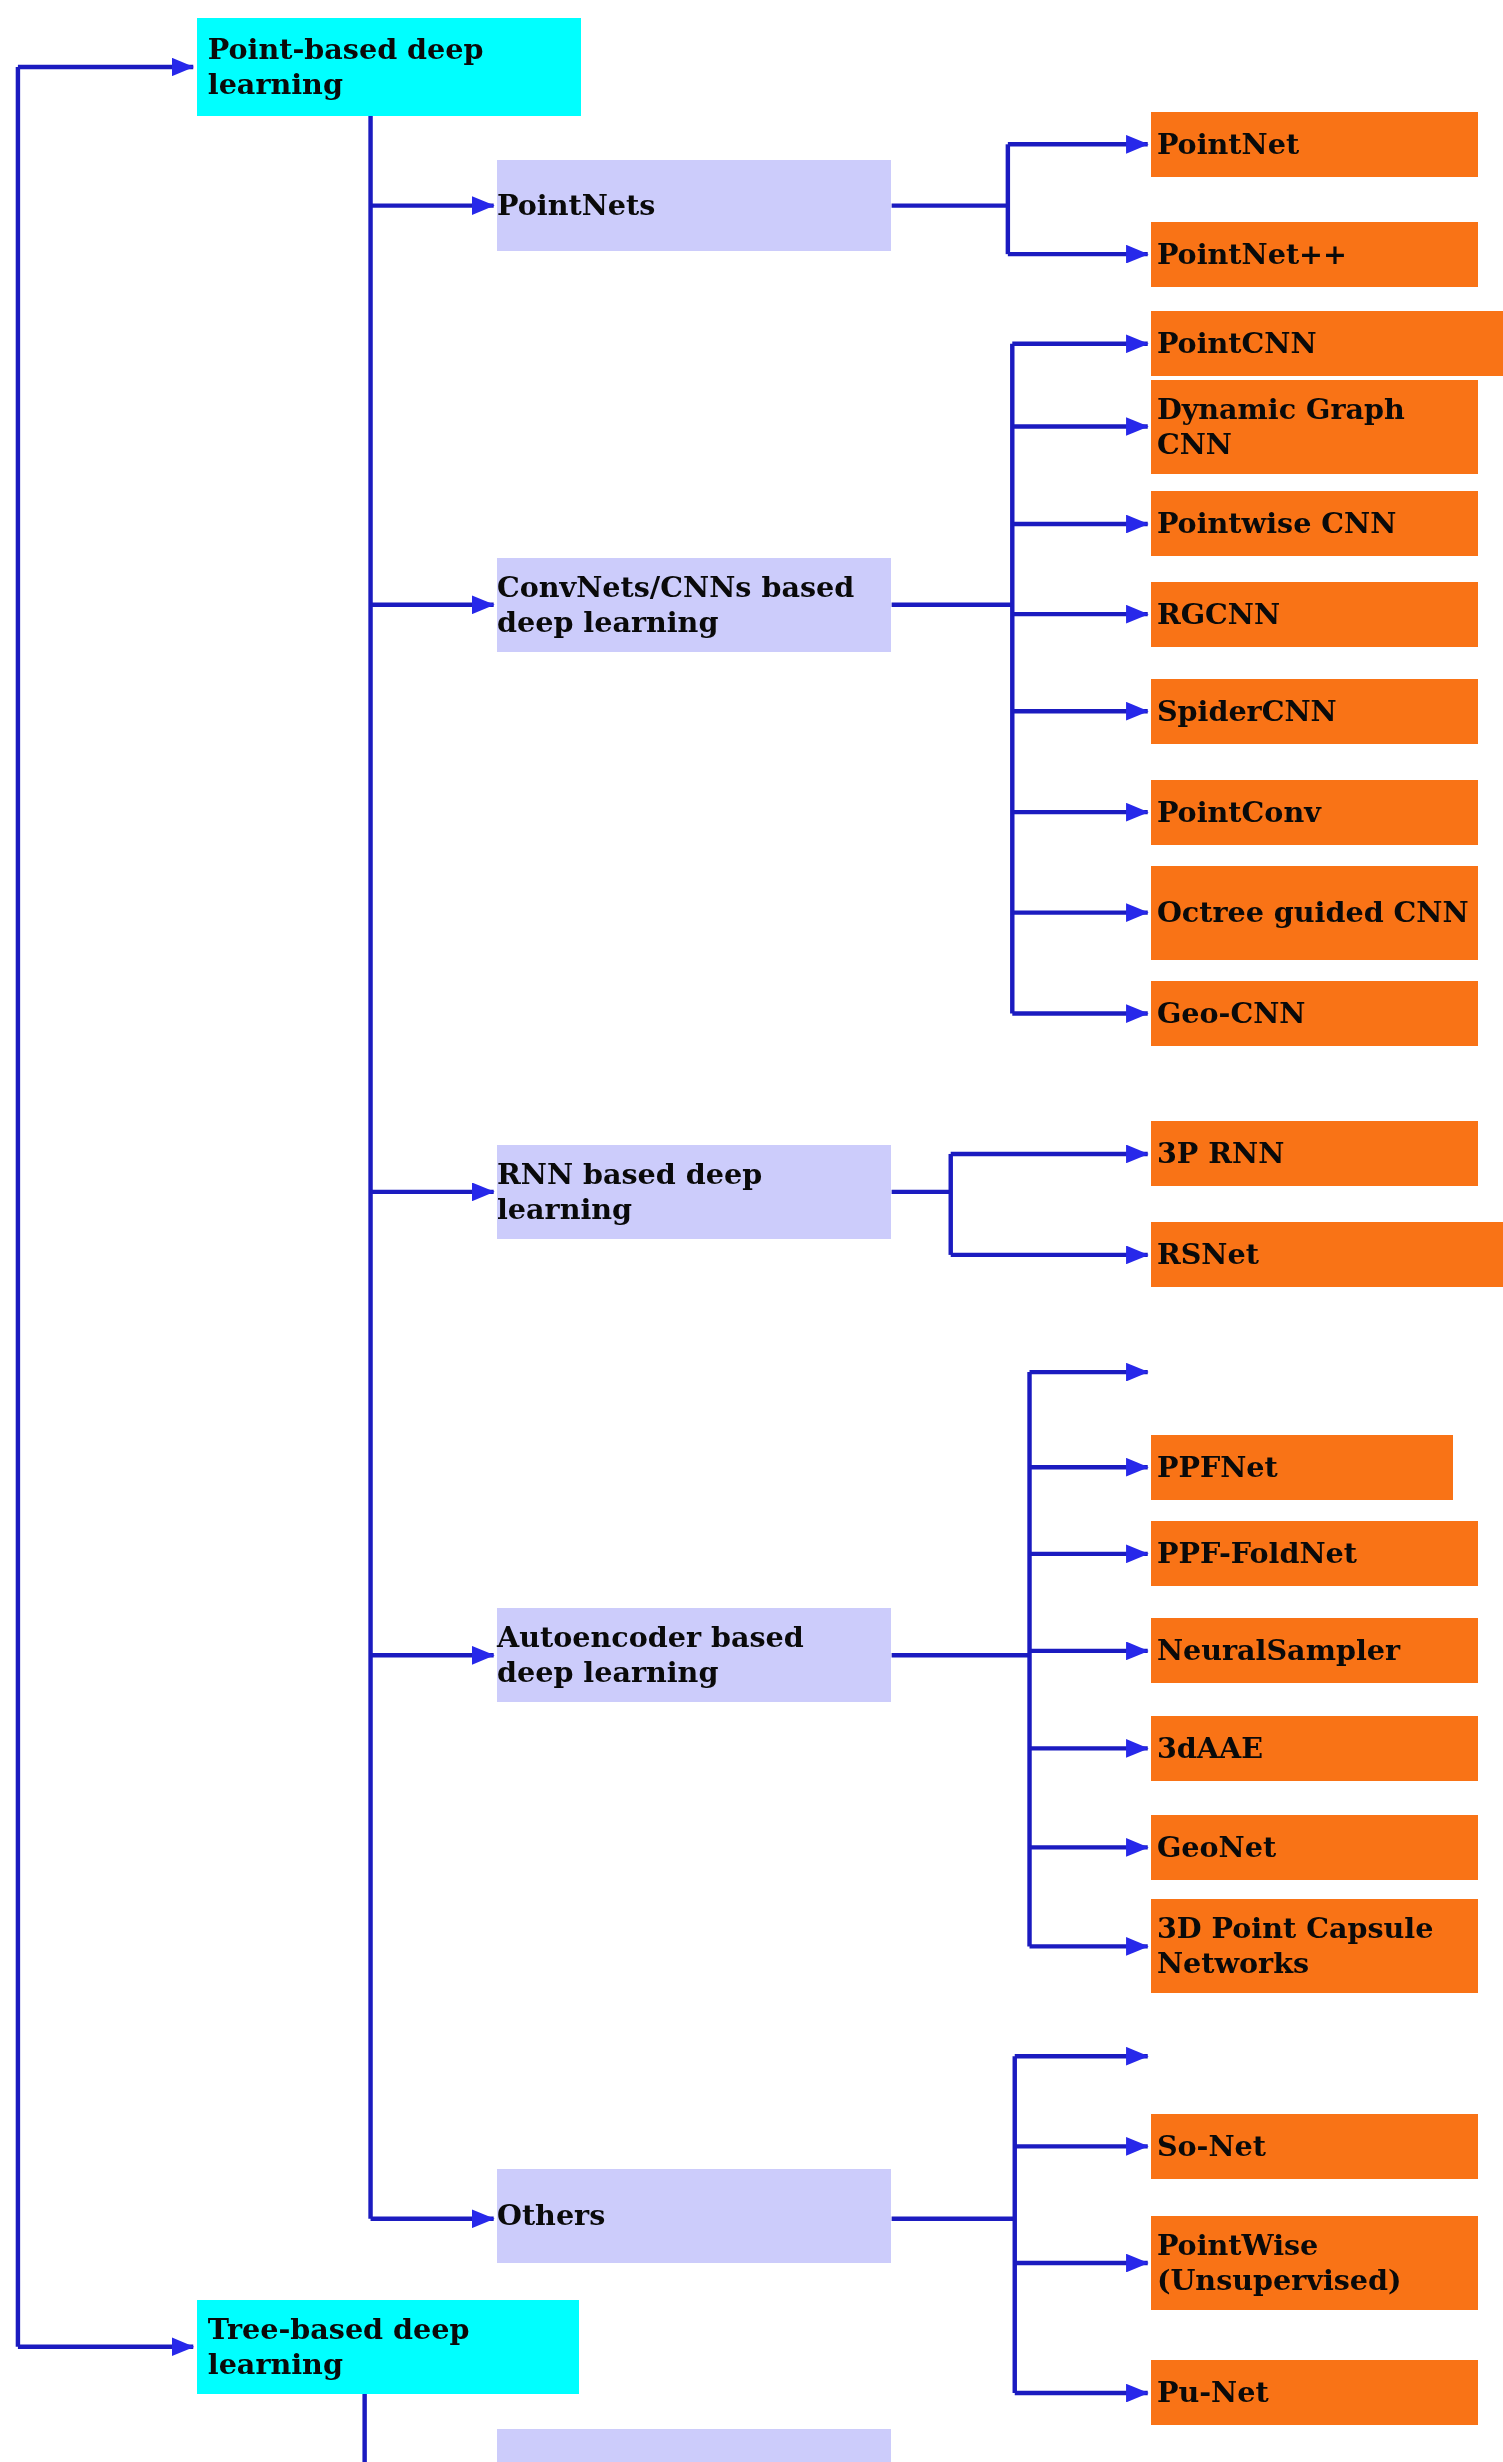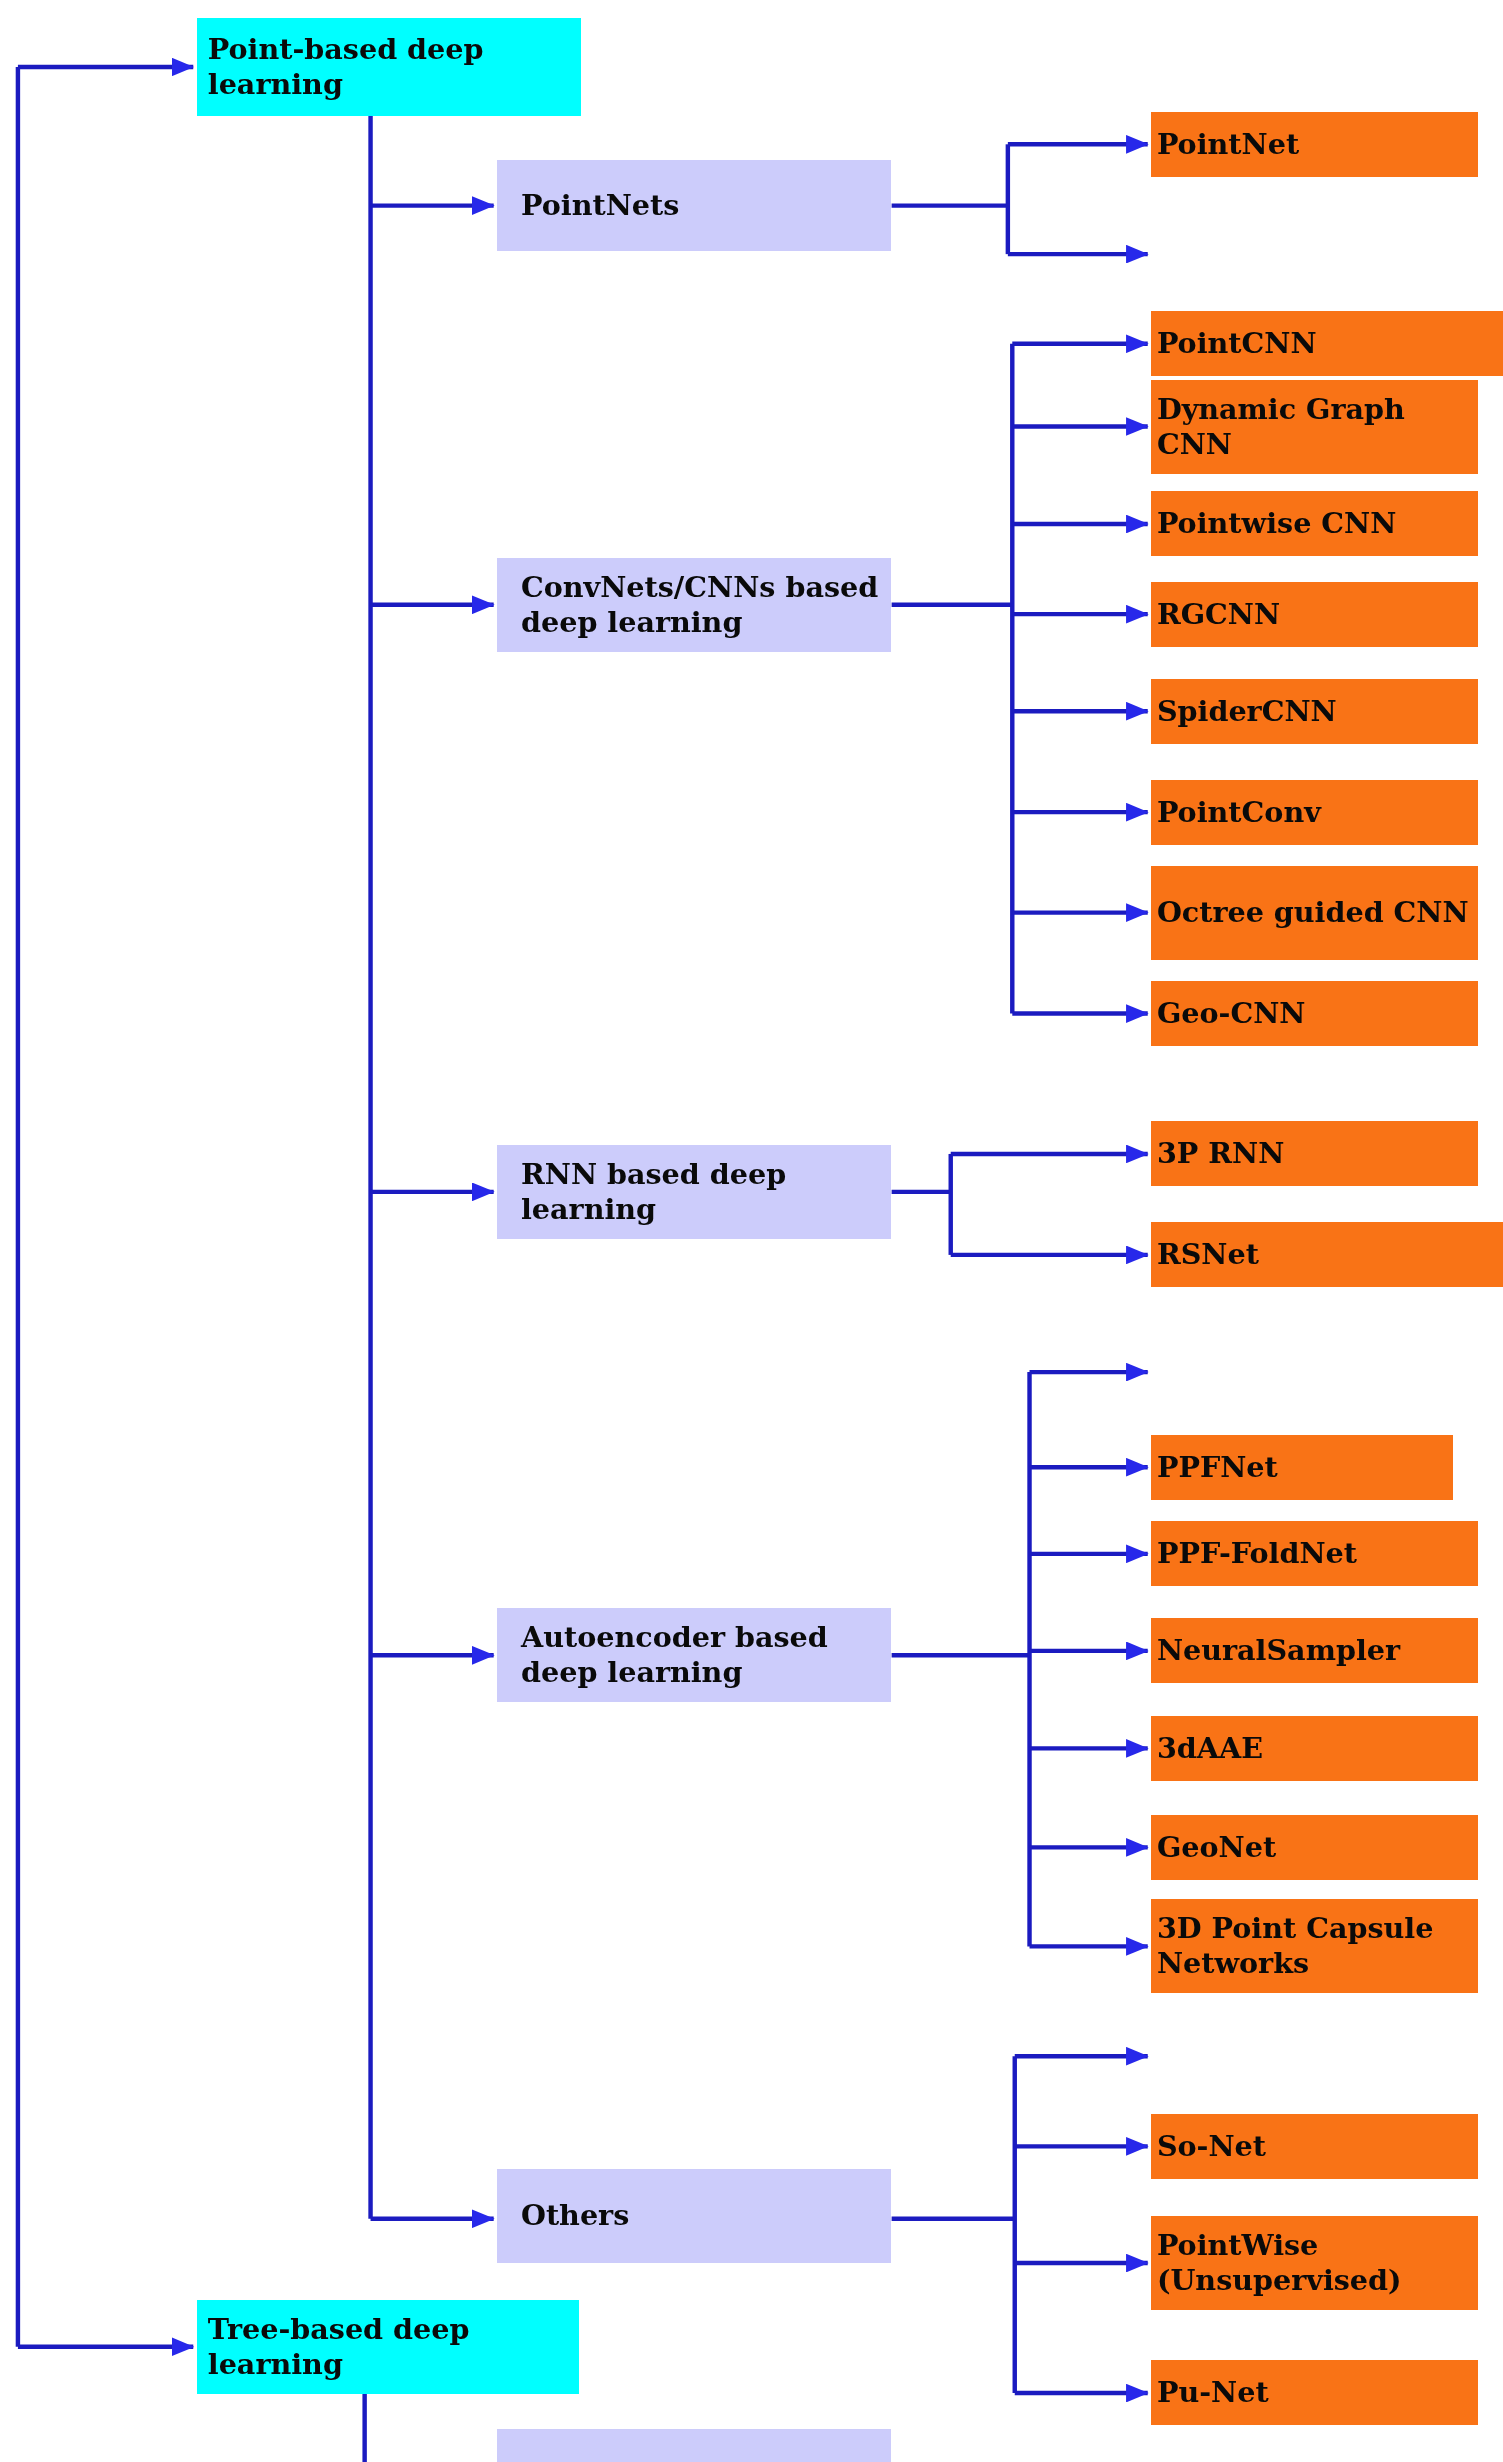--- a/index.html
+++ b/index.html
@@ -22,21 +22,21 @@
     display: flex;
     align-items: center;
     font-weight: bold;
     color: #0a0a0a;
     font-size: 28.6px;
     line-height: 1.24;
     text-align: left;
     letter-spacing: 0px;
   }
   .node.cyan   { background: #00ffff; padding-left: 10.8px; padding-right: 4.9px; }
-  .node.lavender { background: #ccccfb; padding-left: 24px; padding-right: 3.9px; }
+  .node.lavender { background: #ccccfb; padding-left: 0; padding-right: 3.9px; }
   .node.peach  { background: #f97316; padding-left: 5.9px; padding-right: 3px; }
 </style>
 </head>
 <body>
 
 <div id="canvas">
   <svg id="connector-layer" viewBox="0 0 3053 5738" xmlns="http://www.w3.org/2000/svg">
     <defs>
       <marker id="arrow" markerUnits="userSpaceOnUse" markerWidth="46" markerHeight="38" refX="44" refY="19" orient="auto">
         <path d="M0,0 L46,19 L0,38 Z" fill="#2728ea"></path>
@@ -92,20 +92,23 @@
       </g>
   </svg>
 <div class="node cyan" style="left: 197px; top: 18px; width: 384px; height: 98px;">
       <span>Point-based deep learning</span>
     </div>
     <div class="node lavender" style="left: 497px; top: 160px; width: 394px; height: 91px;">
       <span>PointNets</span>
     </div>
     <div class="node peach" style="left: 1151px; top: 112px; width: 327px; height: 65px;">
       <span>PointNet</span>
+    </div>
+    <div class="node peach" style="left: 1151px; top: 222px; width: 327px; height: 65px;">
+      <span>PointNet++</span>
     </div>
     <div class="node lavender" style="left: 497px; top: 558px; width: 394px; height: 94px;">
       <span>ConvNets/CNNs based deep learning</span>
     </div>
     <div class="node peach" style="left: 1151px; top: 311px; width: 362px; height: 65px;">
       <span>PointCNN</span>
     </div>
     <div class="node peach" style="left: 1151px; top: 380px; width: 327px; height: 94px;">
       <span>Dynamic Graph CNN</span>
     </div>

